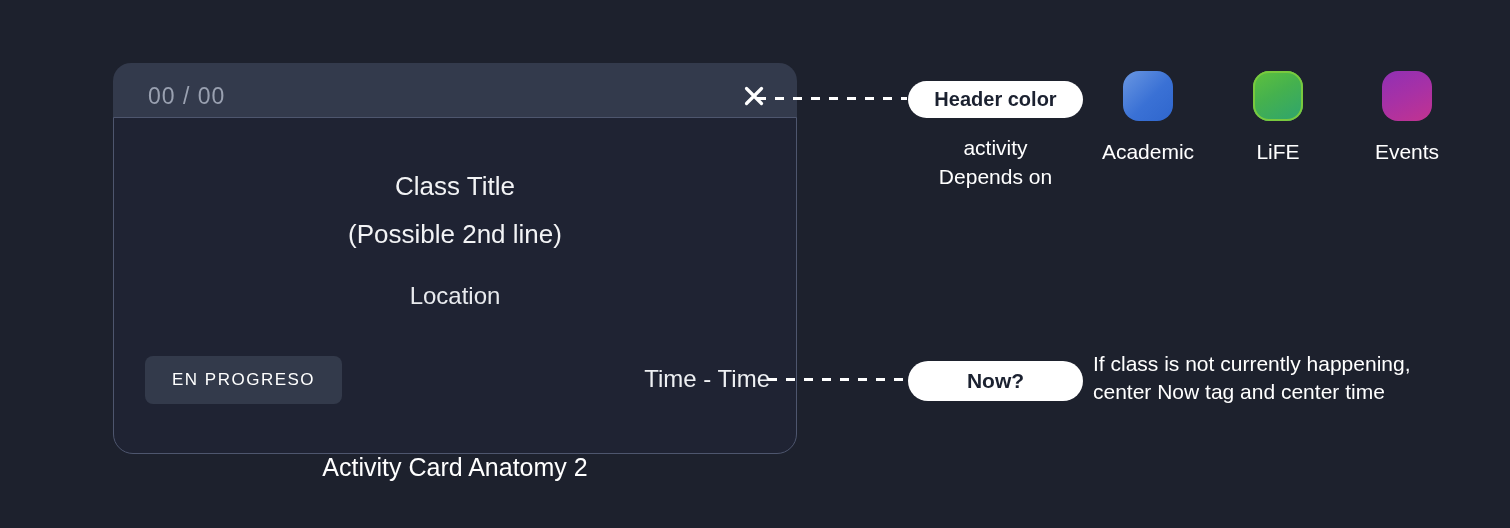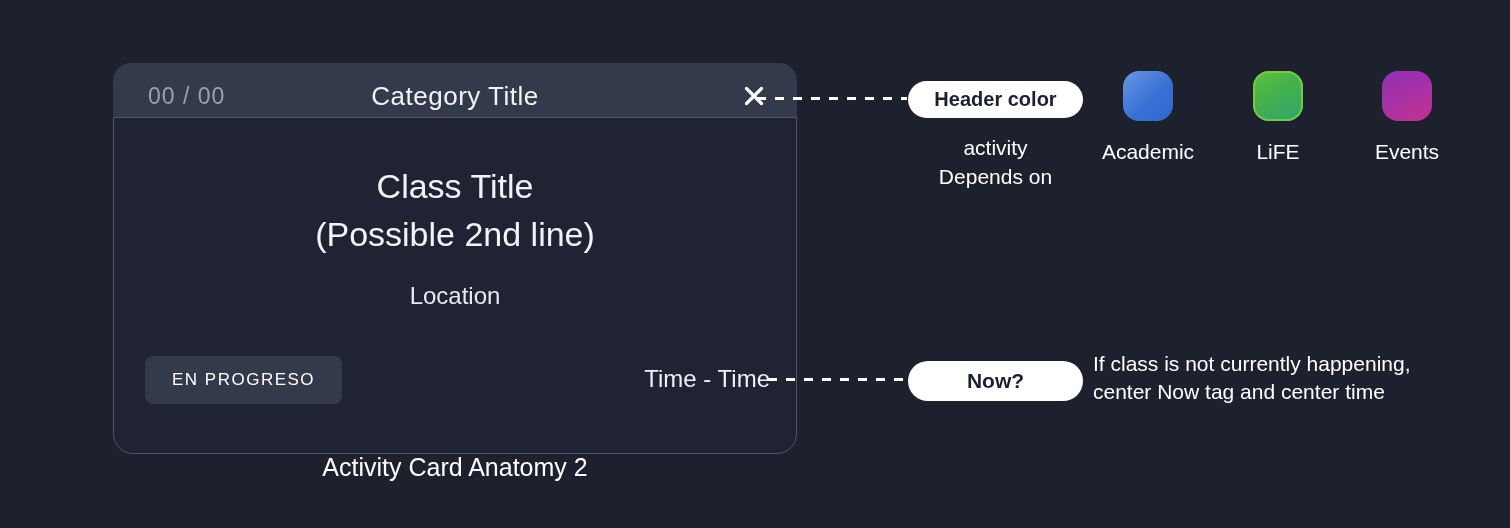--- a/index.html
+++ b/index.html
@@ -34,21 +34,21 @@
   }
   .card-body {
     position:absolute; top:65px; left:0; right:0; bottom:0;
     background:var(--card_body_bg, #1f2333);
     border:1px solid var(--card_border, #4e566e);
     border-top:1px solid var(--card_border, #4e566e);
     border-radius:0 0 20px 20px;
   }
   .class-title {
     position:absolute; top:44px; left:0; right:0; text-align:center;
-    font-size:34px; line-height:48px; font-weight:500; color:var(--text, #f2f3f5);
+    font-size:26px; line-height:48px; font-weight:500; color:var(--text, #f2f3f5);
   }
   .location {
     position:absolute; top:164px; left:0; right:0; text-align:center;
     font-size:24px; color:#e8eaee;
   }
   .badge {
     position:absolute; left:31px; bottom:49px;
     background:var(--badge_bg, #333a4b); border-radius:8px;
     padding:14px 27px; font-size:17px; letter-spacing:1.5px; color:#ffffff;margin-top:44px;
   }
@@ -100,21 +100,20 @@
   .label-2 { left:1346px; }
 </style>
 </head>
 <body>
 
 <div class="stage">
 
   <div class="card">
     <div class="card-header">
       <span class="counter">00 / 00</span>
-      <span class="cat-title">Category Title</span>
       <button class="close-btn">
         <span style="display:flex">
           <svg width="28" height="28" viewBox="0 0 28 28">
             <path d="M6.5 6.5 L21.5 21.5 M21.5 6.5 L6.5 21.5" stroke="#ffffff" stroke-width="3.2" stroke-linecap="round"></path>
           </svg>
         </span>
       </button>
     </div>
     <div class="card-body">
       <div class="class-title">

